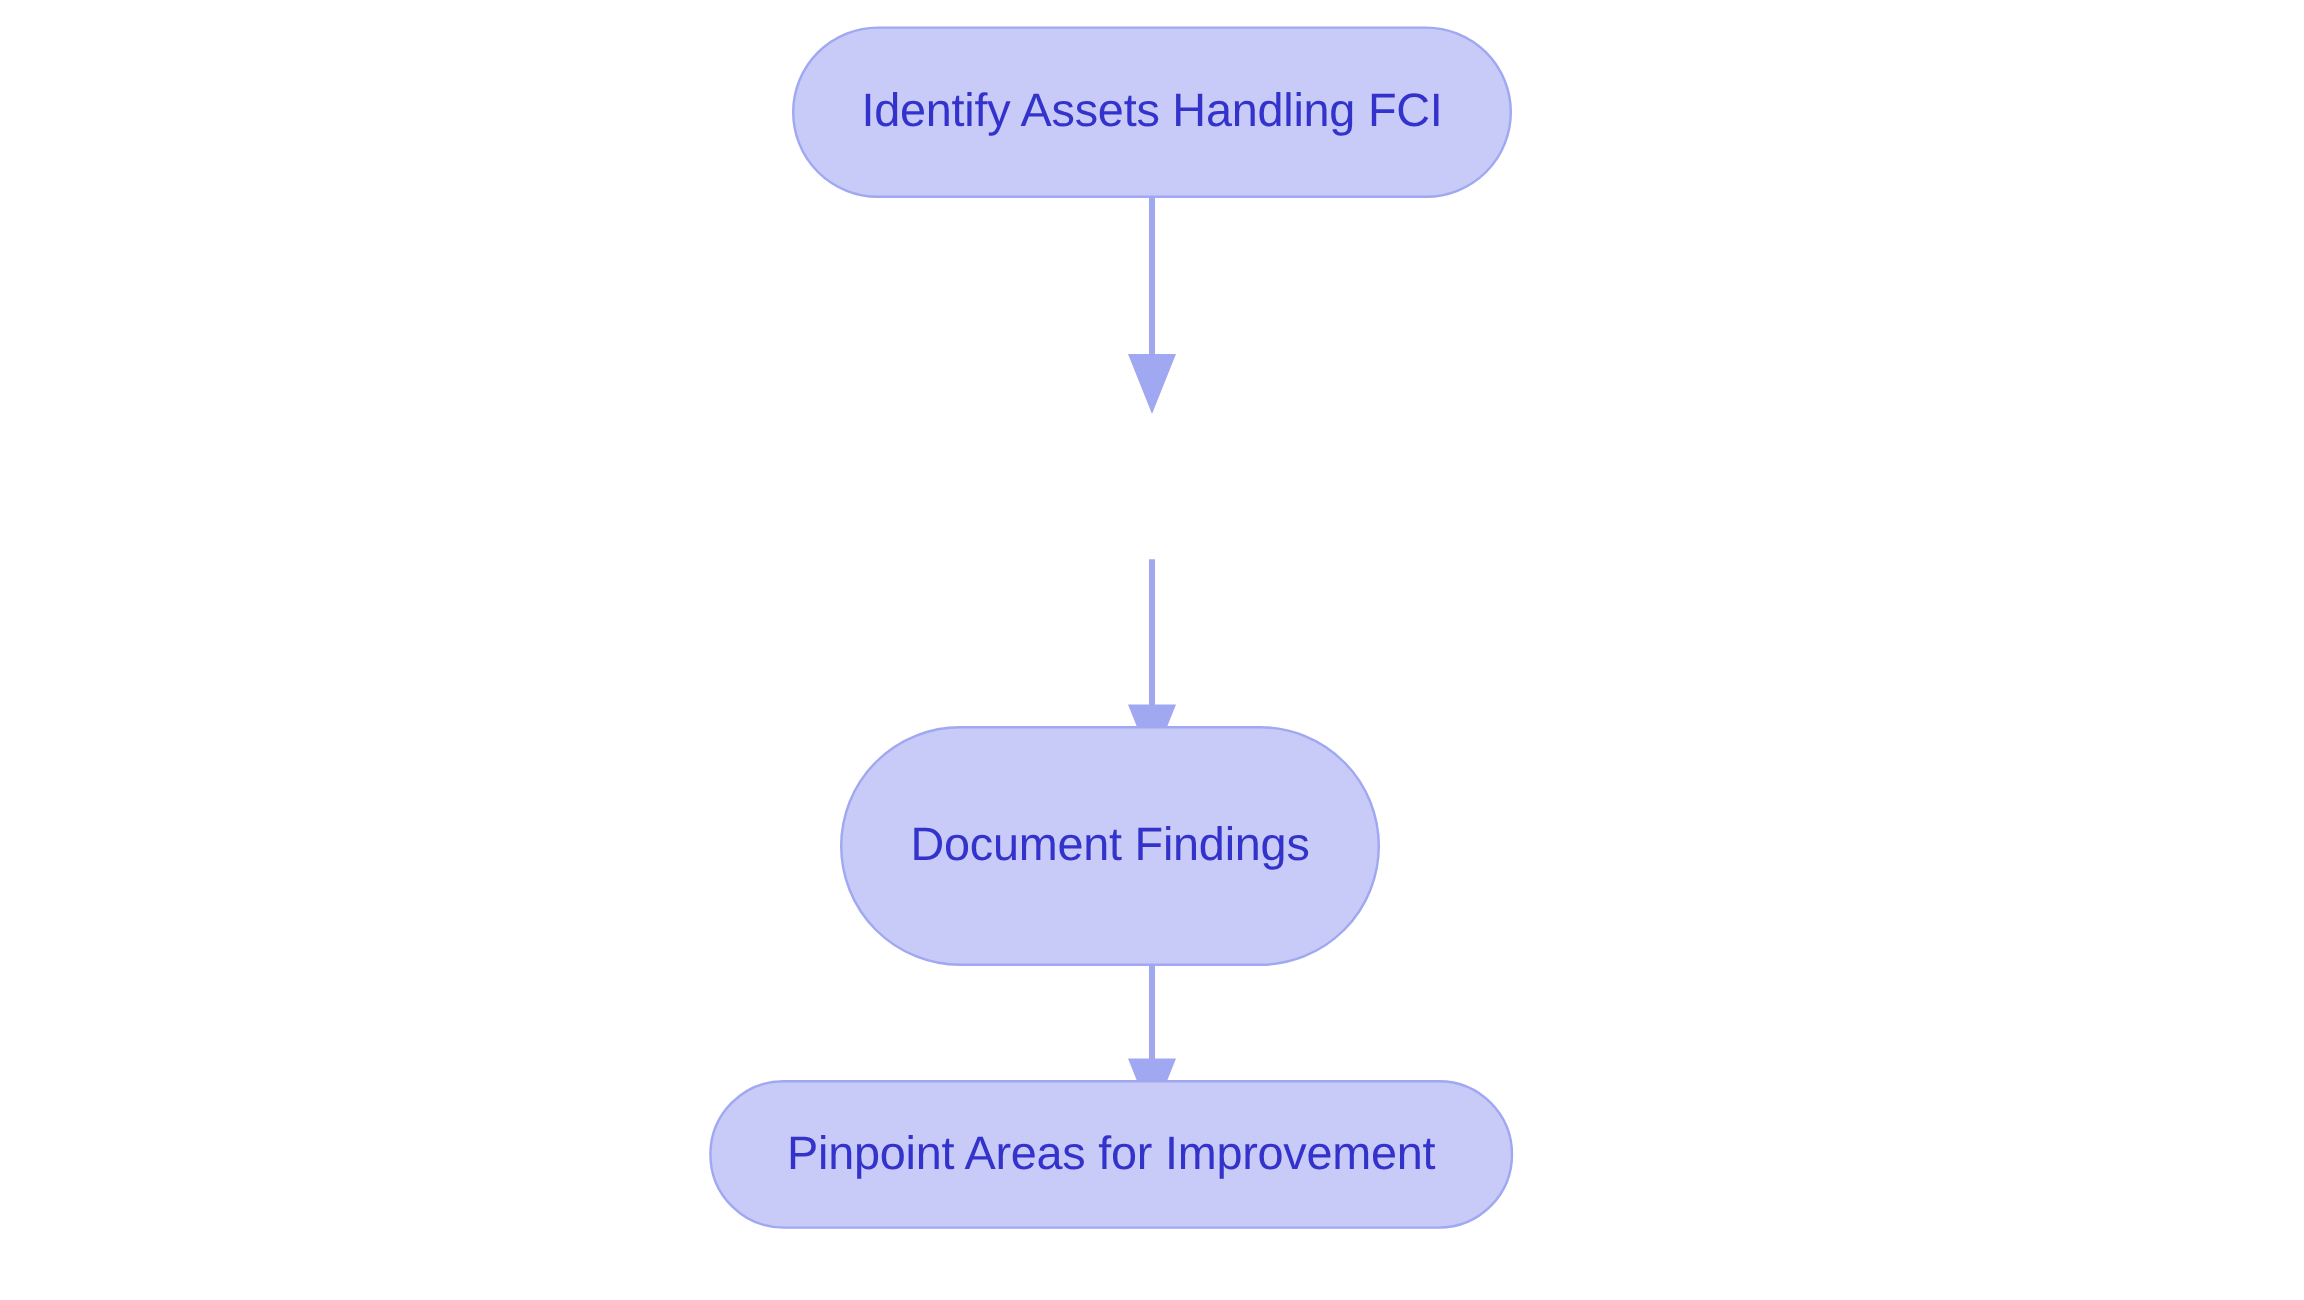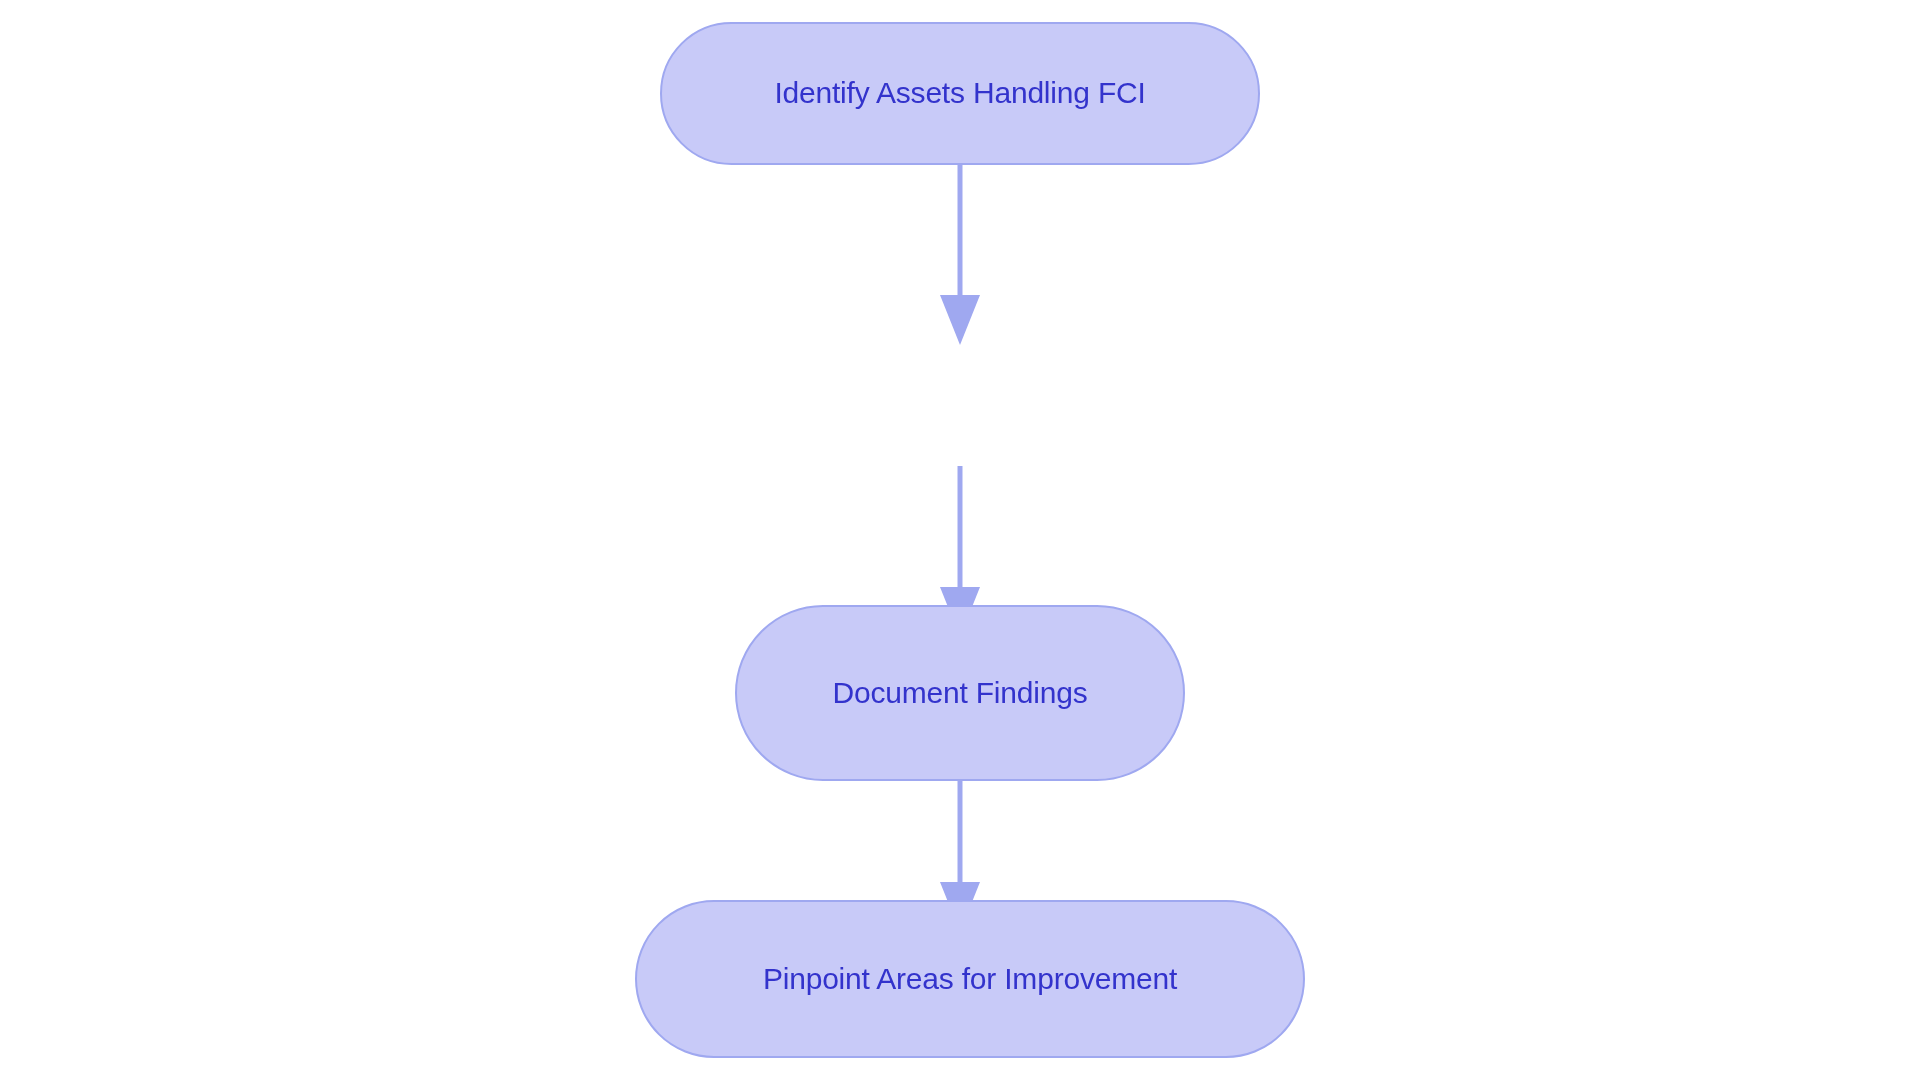--- a/index.html
+++ b/index.html
@@ -32,41 +32,41 @@
     align-items: center;
     justify-content: center;
     background: #c8caf8;
     border: 2px solid #9fa8f0;
     border-radius: 999px;
     z-index: 2;
   }
   .node-label {
     color: #3333cc;
     font-family: "Liberation Sans", sans-serif;
-    font-size: 30px;
+    font-size: 39px;
     font-weight: 400;
     line-height: 1.15;
     letter-spacing: -0.2px;
     text-align: center;
     white-space: nowrap;
     padding: 0 18px;
   }
 
   
   #node-identify-assets {
     left: 660px;  top: 22px;   width: 600px; height: 143px;
   }
   #node-assess-assets {
     left: 508px;  top: 313px;  width: 904px; height: 153px;
   }
   #node-document-findings {
-    left: 735px;  top: 605px;  width: 450px; height: 176px;
+    left: 700px;  top: 605px;  width: 450px; height: 200px;
   }
   #node-pinpoint-areas {
-    left: 635px;  top: 900px;  width: 670px; height: 158px;
+    left: 591px;  top: 900px;  width: 670px; height: 124px;
   }
 </style>
 </head>
 <body>
 
 <div id="canvas">
 
   <svg id="flow-svg" viewBox="0 0 1920 1083" xmlns="http://www.w3.org/2000/svg">
     <defs>
       <marker id="arrowhead" markerWidth="10" markerHeight="8" refX="1" refY="4" orient="auto" markerUnits="strokeWidth">

